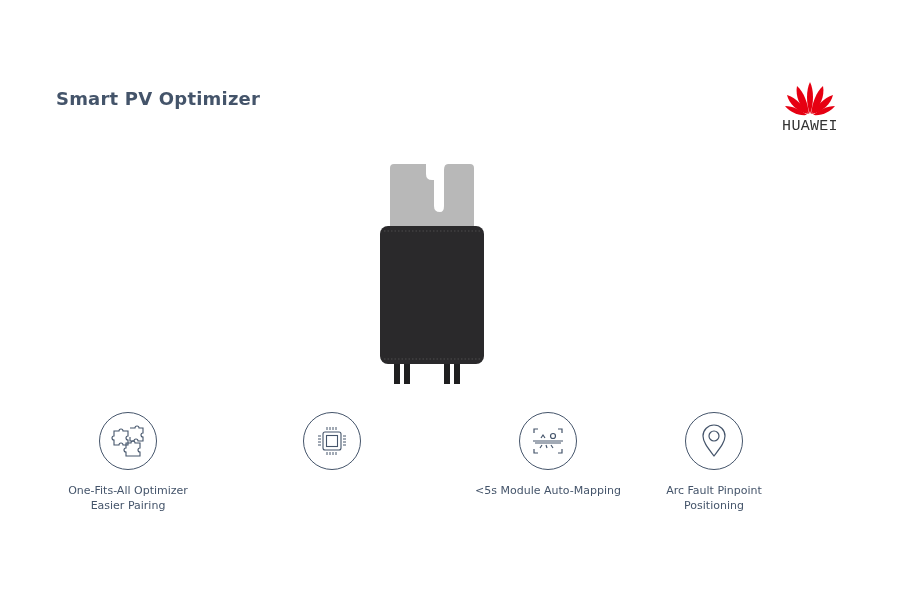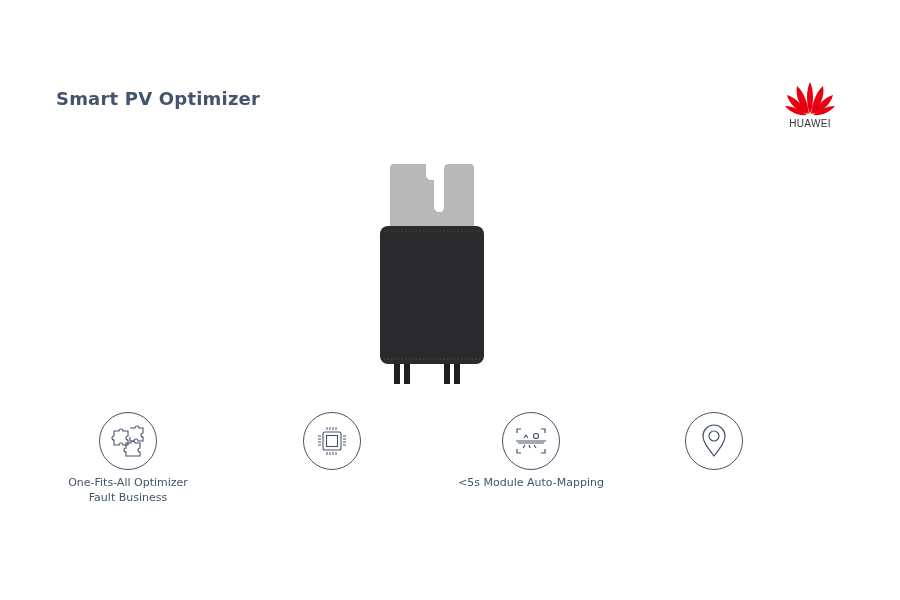--- a/index.html
+++ b/index.html
@@ -1,23 +1,23 @@
 <!DOCTYPE html>
 <html><head>
 <meta charset="utf-8">
 <style>
   html, body { margin:0; padding:0; }
   body { width:900px; height:600px; background:#ffffff; position:relative; overflow:hidden; font-family:"DejaVu Sans", sans-serif; }
   .title { position:absolute; left:56px; top:88px; font-size:18px; font-weight:bold; color:#44546a; letter-spacing:0.2px; }
   .logo { position:absolute; left:780px; top:80px; width:60px; text-align:center; }
-  .logo-text { font-family:Liberation Sans, sans-serif; font-size:10px; color:#333; letter-spacing:0.3px; margin-top:-2px; }
+  .logo-text { font-family:Liberation Mono, monospace; font-size:15px; color:#333; letter-spacing:0.3px; margin-top:-2px; }
   .product { position:absolute; left:372px; top:160px; width:120px; height:230px; }
   .feature { position:absolute; top:412px; width:200px; text-align:center; }
   .feature .circle { width:58px; height:58px; border:1.6px solid #44546a; border-radius:50%; margin:0 auto; display:flex; align-items:center; justify-content:center; box-sizing:border-box; }
-  .feature .label { font-size:11px; color:#44546a; line-height:15px; margin-top:5px; }
+  .feature .label { font-size:11px; color:#44546a; line-height:15px; margin-top:13px; }
 </style>
 </head>
 <body>
 
 <div class="title">Smart PV Optimizer</div>
 
 <div class="logo">
   <svg width="52" height="36" viewBox="0 0 52 36">
     <g fill="#e60012">
       <path d="M26 34 C22 24 22 10 26 2 C30 10 30 24 26 34Z"></path>
@@ -48,37 +48,37 @@
 <div class="feature" style="left:28px;">
   <div class="circle">
     <svg width="36" height="32" viewBox="0 0 36 32" fill="none" stroke="#44546a" stroke-width="1.1">
       <path d="M4 6 h5 a2 2 0 1 1 4 0 h5 v5 a2 2 0 1 0 0 4 v5 h-5 a2 2 0 1 0 -4 0 h-5 v-5 a2 2 0 1 1 0 -4 z"></path>
       <path d="M20 3 h5 a2 2 0 1 1 4 0 h4 v5 a2 2 0 1 0 0 4 v4 h-5 a2 2 0 1 0 -4 0 h-4 v-4"></path>
       <path d="M16 18 h5 a2 2 0 1 1 4 0 h5 v5 a2 2 0 1 0 0 4 v4 h-14 v-4 a2 2 0 1 1 0 -4 z"></path>
     </svg>
   </div>
   <div class="label">
     <div>One-Fits-All Optimizer</div>
-    <div>Fault Business</div>
+    <div>Easier Pairing</div>
   </div>
 </div>
 
 <div class="feature" style="left:232px;">
   <div class="circle">
     <svg width="32" height="32" viewBox="0 0 32 32" fill="none" stroke="#44546a" stroke-width="1.1">
       <rect x="7" y="7" width="18" height="18" rx="2"></rect>
       <rect x="10.5" y="10.5" width="11" height="11"></rect>
       <g stroke-width="1">
         <path d="M11 2v3M14 2v3M17 2v3M20 2v3M11 27v3M14 27v3M17 27v3M20 27v3M2 11h3M2 14h3M2 17h3M2 20h3M27 11h3M27 14h3M27 17h3M27 20h3"></path>
       </g>
     </svg>
   </div>
 </div>
 
-<div class="feature" style="left:431px;">
+<div class="feature" style="left:448px;">
   <div class="circle">
     <svg width="34" height="30" viewBox="0 0 34 30" fill="none" stroke="#44546a" stroke-width="1.2">
       <path d="M3 7V3h4M27 3h4v4M3 23v4h4M27 27h4v-4"></path>
       <path d="M10 12l2-3 2 3"></path>
       <circle cx="22" cy="10" r="2.5"></circle>
       <path d="M2 15h30M4 17h26"></path>
       <path d="M9 22l2-3M15 19l1 3M20 19l2 3"></path>
     </svg>
   </div>
   <div class="label">
@@ -86,13 +86,17 @@
   </div>
 </div>
 
 <div class="feature" style="left:614px;">
   <div class="circle">
     <svg width="28" height="34" viewBox="0 0 28 34" fill="none" stroke="#44546a" stroke-width="1.2">
       <path d="M14 32 C8 24 3 18 3 12 A11 11 0 0 1 25 12 C25 18 20 24 14 32Z"></path>
       <circle cx="14" cy="12" r="5"></circle>
     </svg>
   </div>
+  <div class="label">
+    <div>Arc Fault Pinpoint</div>
+    <div>Positioning</div>
+  </div>
 </div>
 
 </body></html>

